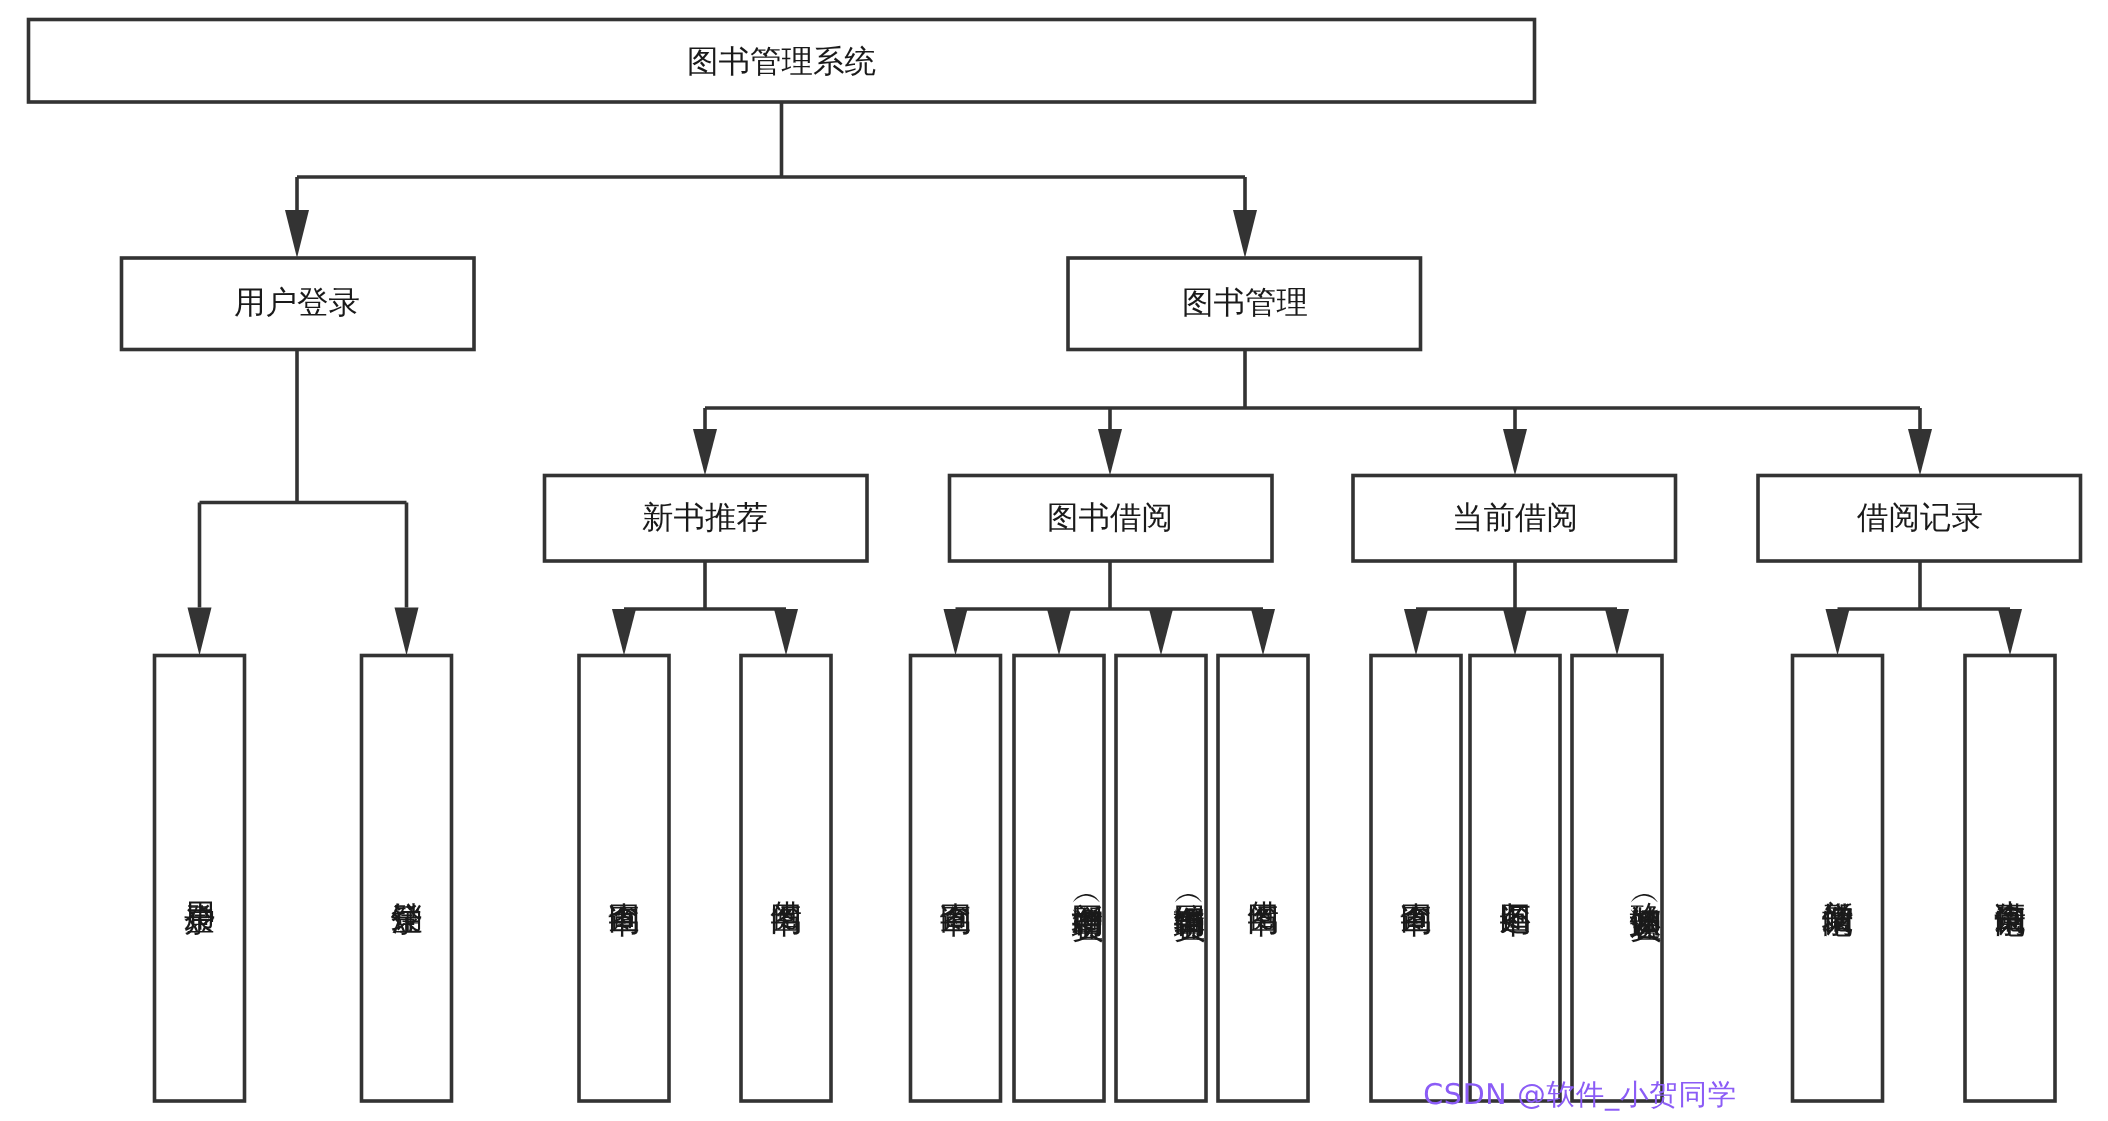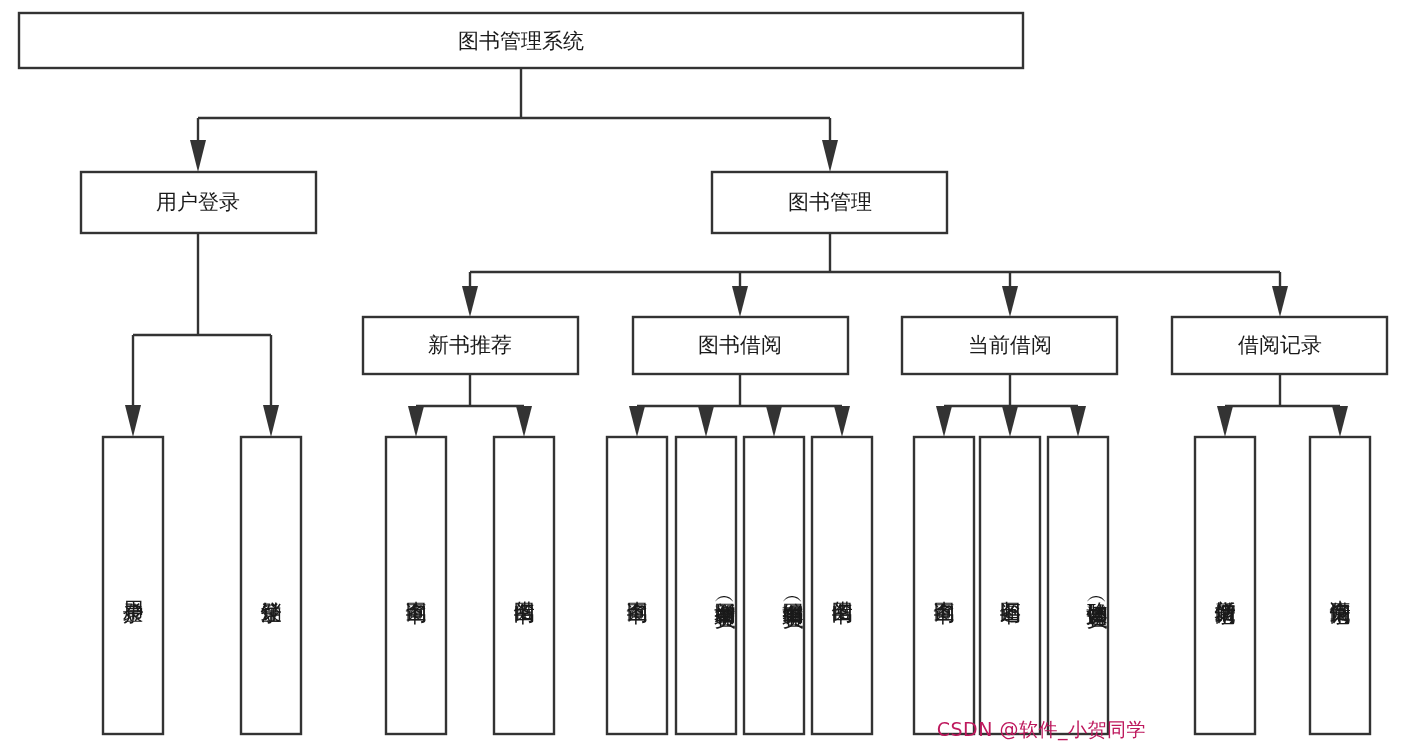--- a/index.html
+++ b/index.html
@@ -62,25 +62,25 @@
     align-items: flex-start;
     justify-content: center;
     white-space: nowrap;
     pointer-events: none;
   }
   .vlabel.centered {
     align-items: center;
   }
   .watermark {
     position: absolute;
-    right: 16px;
+    right: 4px;
     bottom: 4px;
     font-family: "DejaVu Sans", "Liberation Sans", sans-serif;
     font-size: 19px;
-    color: #be185d;
+    color: #8b5cf6;
     white-space: nowrap;
     letter-spacing: 0.5px;
   }
 </style>
 </head>
 <body>
 
 <div id="diagram-root">
 
   <svg id="flow-svg" viewBox="0 0 1405 747">

